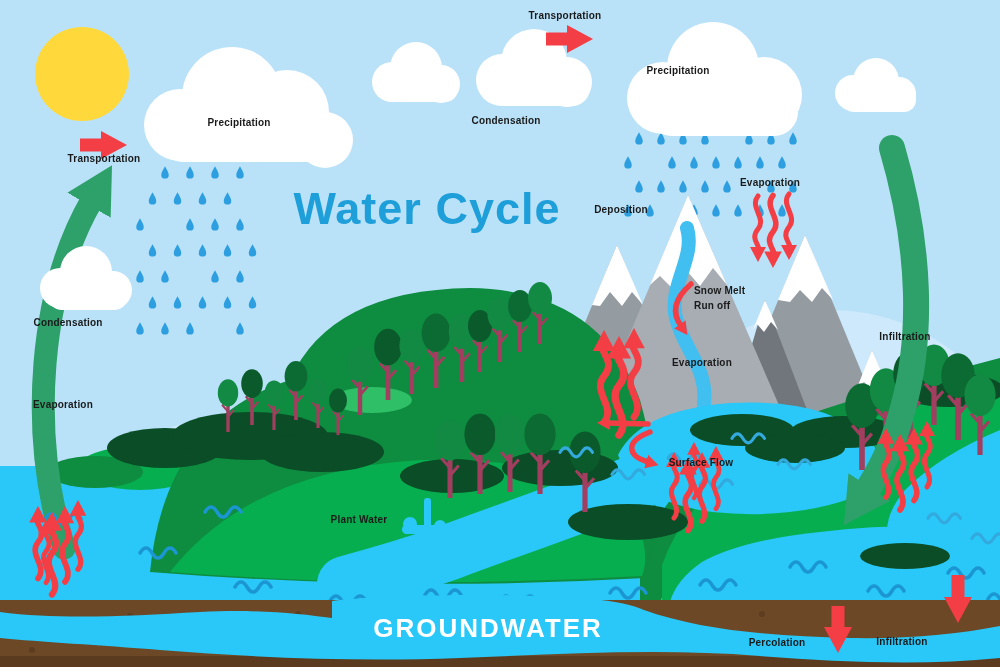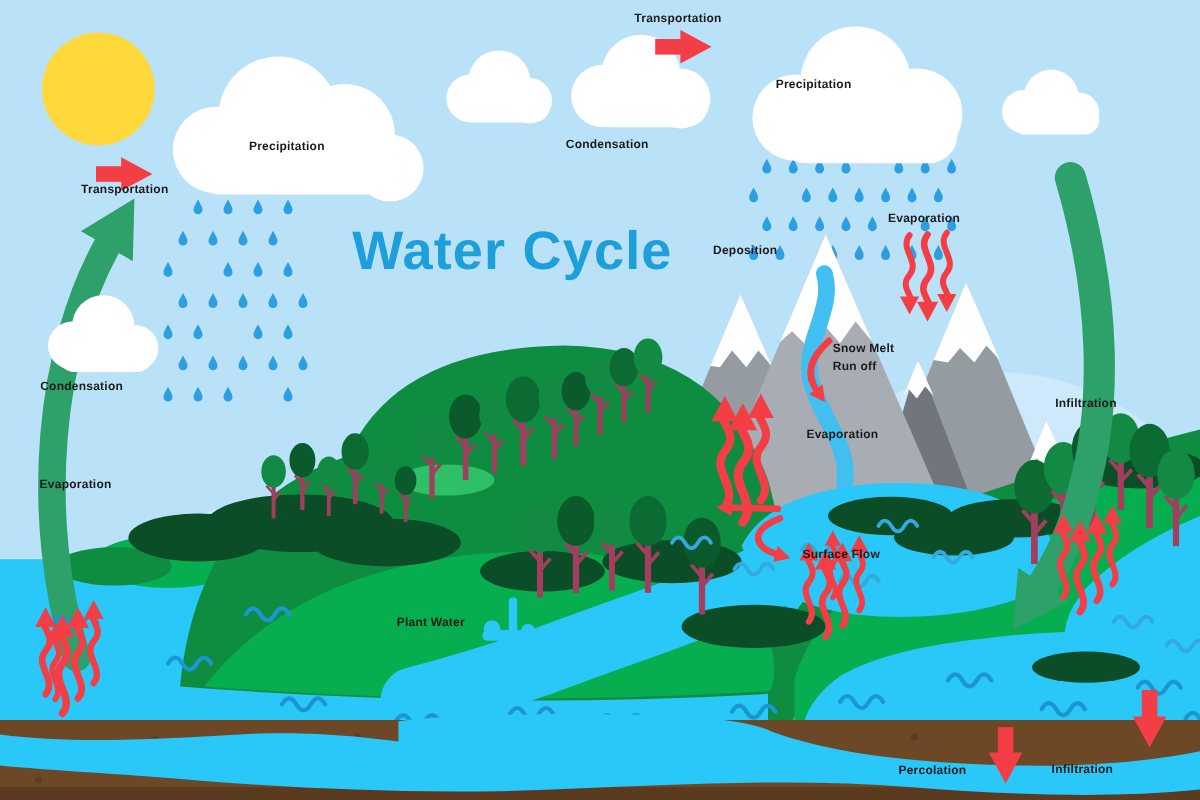--- a/index.html
+++ b/index.html
@@ -352,16 +352,17 @@
 <div class="lbl" style="left:621px;top:204px">Deposition</div>
 <div class="lbl" style="left:770px;top:177px">Evaporation</div>
 <div class="lbl lbl-left two-line" style="left:694px;top:283px">
   <span>Snow Melt</span>
   <span>Run off</span>
 </div>
 <div class="lbl" style="left:702px;top:357px">Evaporation</div>
 <div class="lbl" style="left:905px;top:331px">Infiltration</div>
 <div class="lbl" style="left:701px;top:457px">Surface Flow</div>
 <div class="lbl" style="left:359px;top:514px">Plant Water</div>
+<div class="gw" style="left:488px;top:613px">GROUNDWATER</div>
 <div class="lbl" style="left:902px;top:636px">Infiltration</div>
 <div class="lbl" style="left:777px;top:637px">Percolation</div>
 
 </div>
 
 </body></html>

